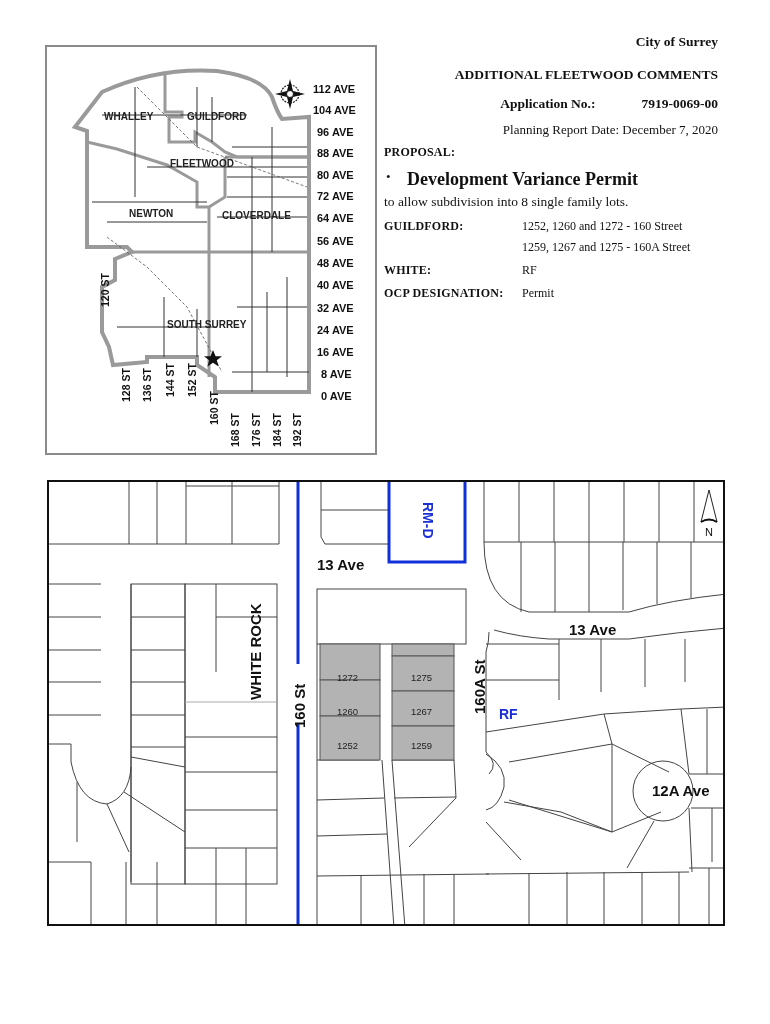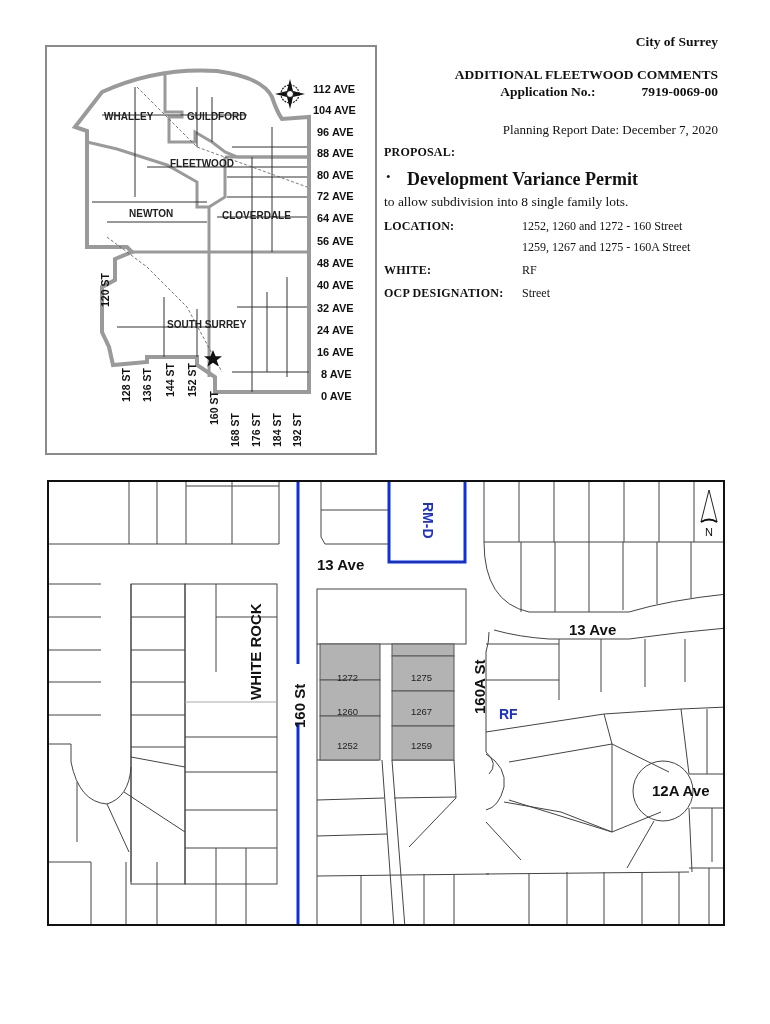--- a/index.html
+++ b/index.html
@@ -12,21 +12,21 @@
   #key-map svg { position: absolute; left: 0; top: 0; }
   .km-ave { font-family: "Liberation Sans", sans-serif; font-weight: bold; font-size: 11px; fill: #111; }
   .km-st  { font-family: "Liberation Sans", sans-serif; font-weight: bold; font-size: 10.5px; fill: #111; }
   .km-area{ font-family: "Liberation Sans", sans-serif; font-weight: bold; font-size: 10px; fill: #222; }
 
   
   .hdr { position: absolute; right: 52px; text-align: right; font-family: "Liberation Serif", serif;
          font-weight: bold; font-size: 13.5px; line-height: 17px; }
   #hdr-city { top: 33px; }
   #hdr-title { top: 66px; }
-  #hdr-app { top: 83px; }
+  #hdr-app { top: 95px; }
   #hdr-app .lbl { display: inline-block; margin-right: 46px; }
   #report-date { position: absolute; right: 52px; top: 122px; font-family: "Liberation Serif", serif;
                  font-size: 13px; }
 
   .field-lbl { position: absolute; left: 384px; font-family: "Liberation Serif", serif; font-weight: bold;
                font-size: 12px; letter-spacing: 0.2px; }
   .field-val { position: absolute; left: 522px; font-family: "Liberation Serif", serif; font-size: 12px; }
   #proposal-lbl { top: 145px; }
   #bullet { position: absolute; left: 386px; top: 169px; font-size: 13px; font-family: "Liberation Serif", serif; }
   #permit { position: absolute; left: 407px; top: 169px; font-family: "Liberation Serif", serif; font-weight: bold; font-size: 18px; }
@@ -138,29 +138,29 @@
 <div class="hdr" id="hdr-app">
   <span class="lbl">Application No.:</span><span>7919-0069-00</span>
 </div>
 <div id="report-date">Planning Report Date: December 7, 2020</div>
 
 <div class="field-lbl" id="proposal-lbl">PROPOSAL:</div>
 <div id="bullet">•</div>
 <div id="permit">Development Variance Permit</div>
 <div id="proposal-desc">to allow subdivision into 8 single family lots.</div>
 
-<div class="field-lbl" id="loc-lbl">LOCATION:</div>
+<div class="field-lbl" id="loc-lbl">GUILDFORD:</div>
 <div class="field-val" id="loc-1">1252, 1260 and 1272 - 160 Street</div>
 <div class="field-val" id="loc-2">1259, 1267 and 1275 - 160A Street</div>
 
 <div class="field-lbl" id="zone-lbl">WHITE:</div>
 <div class="field-val" id="zone-val">RF</div>
 
 <div class="field-lbl" id="ocp-lbl">OCP DESIGNATION:</div>
-<div class="field-val" id="ocp-val">Street</div>
+<div class="field-val" id="ocp-val">Permit</div>
 
 <div id="site-map">
   <svg width="678" height="446" viewBox="0 0 678 446">
     <g stroke="#444" stroke-width="1" fill="none">
 
       <line x1="0" y1="62" x2="230" y2="62"></line>
       <line x1="80" y1="0" x2="80" y2="62"></line>
       <line x1="108" y1="0" x2="108" y2="62"></line>
       <line x1="137" y1="0" x2="137" y2="62"></line>
       <line x1="183" y1="0" x2="183" y2="62"></line>

